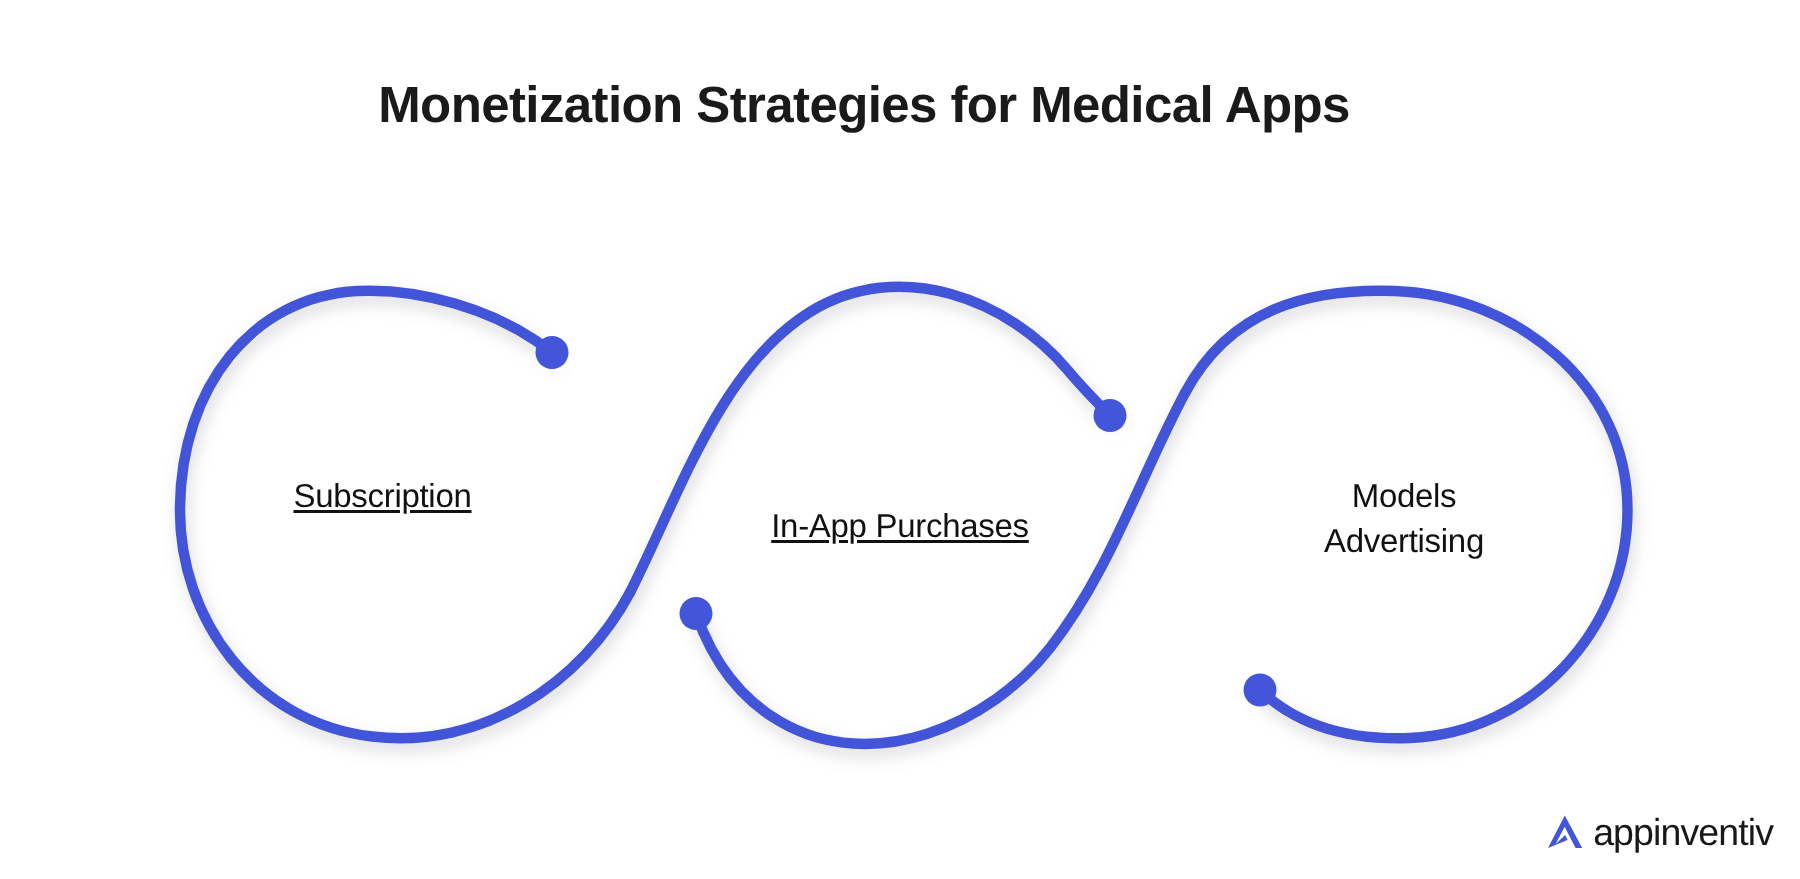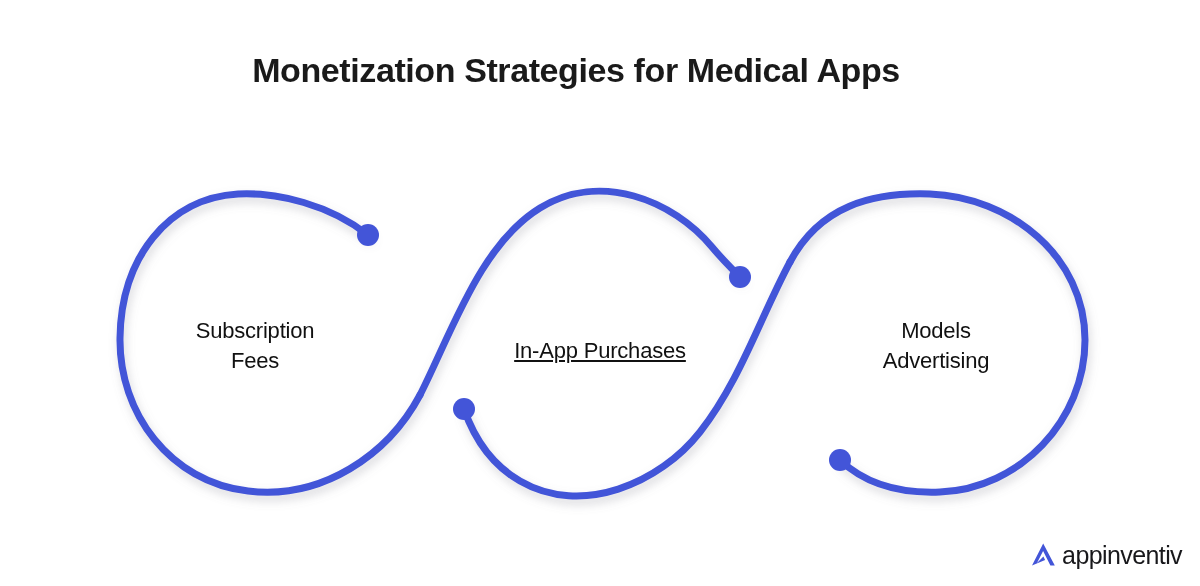--- a/index.html
+++ b/index.html
@@ -56,20 +56,21 @@
     color: #111111;
     line-height: 30px;
     letter-spacing: -0.2px;
   }
   .node-label .ln { display: block; white-space: nowrap; }
 
   #label-subscription {
     left: 130px;
     top: 316px;
     width: 250px;
+    text-decoration: underline;
   }
   #label-inapp {
     left: 470px;
     top: 336px;
     width: 260px;
     text-decoration: underline;
   }
   #label-advertising {
     left: 820px;
     top: 316px;
@@ -140,21 +141,20 @@
     <g fill="#4355d8">
       <circle cx="368" cy="235" r="11"></circle>
       <circle cx="740" cy="277" r="11"></circle>
       <circle cx="464" cy="409" r="11"></circle>
       <circle cx="840" cy="460" r="11"></circle>
     </g>
   </svg>
 
   <div class="node-label" id="label-subscription">
     <span class="ln">Subscription</span>
-    <span class="ln">Fees</span>
   </div>
 
   <div class="node-label" id="label-inapp">
     <span class="ln">In-App Purchases</span>
   </div>
 
   <div class="node-label" id="label-advertising">
     <span class="ln">Models</span>
     <span class="ln">Advertising</span>
   </div>

